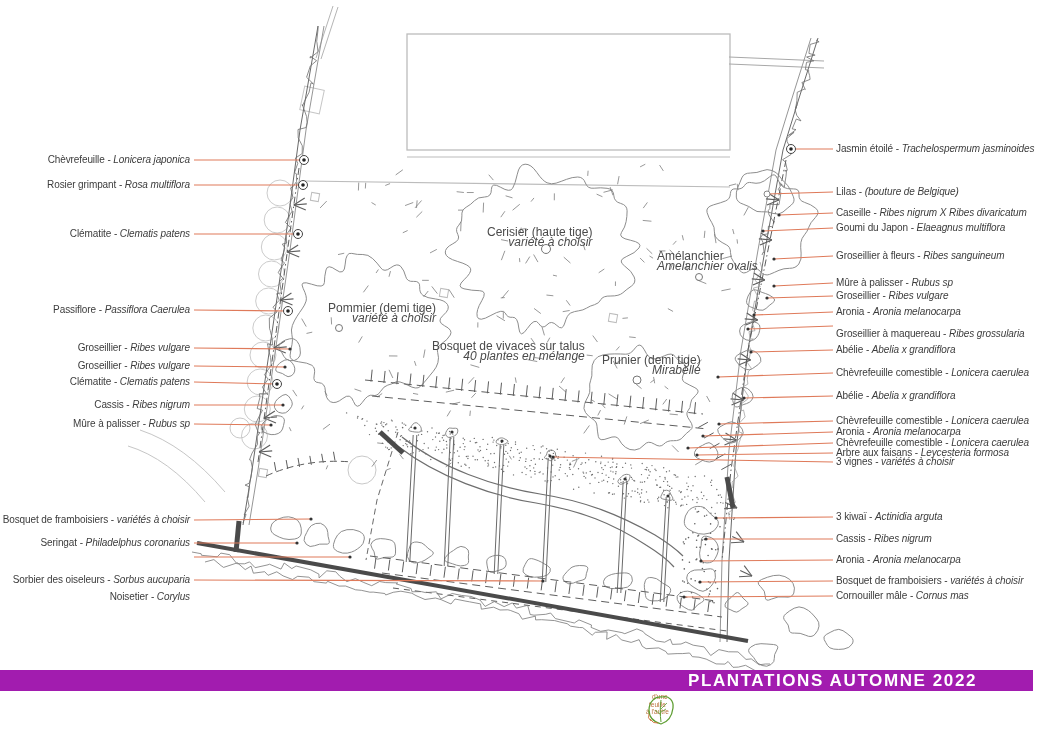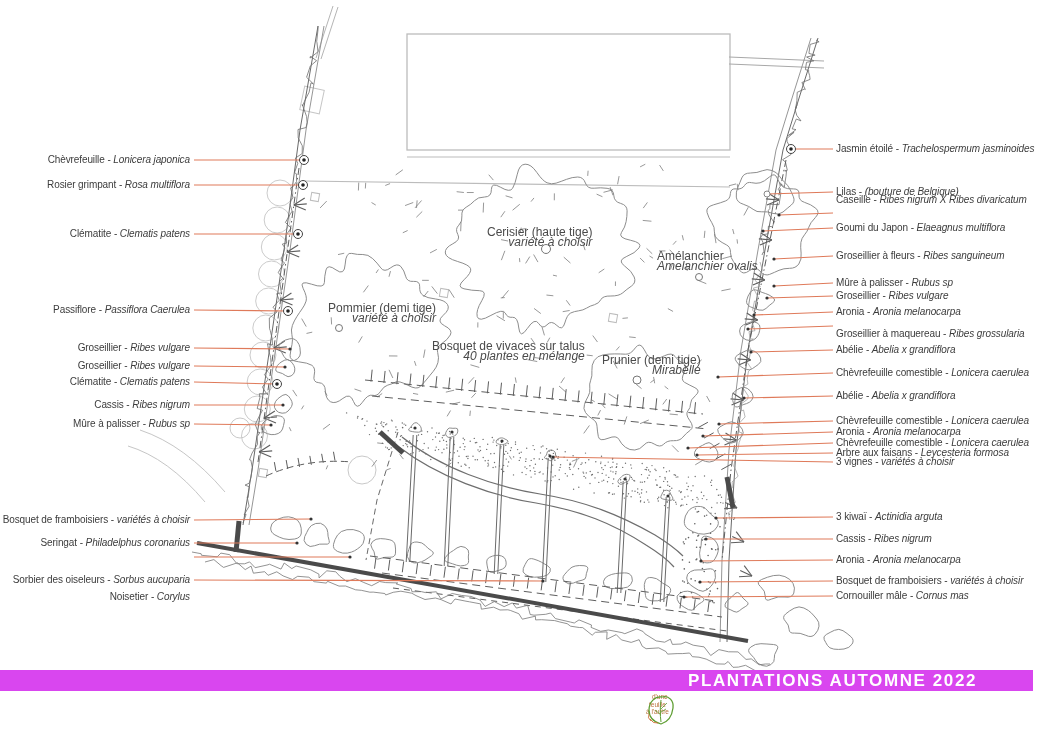--- a/index.html
+++ b/index.html
@@ -962,21 +962,21 @@
       <div class="lbl lbl-l" style="top: 361px;"><span>Groseillier</span> - <span class="lat">Ribes vulgare</span></div>
       <div class="lbl lbl-l" style="top: 377px;"><span>Clématite</span> - <span class="lat">Clematis patens</span></div>
       <div class="lbl lbl-l" style="top: 400px;"><span>Cassis</span> - <span class="lat">Ribes nigrum</span></div>
       <div class="lbl lbl-l" style="top: 419px;"><span>Mûre à palisser</span> - <span class="lat">Rubus sp</span></div>
       <div class="lbl lbl-l" style="top: 515px;"><span>Bosquet de framboisiers</span> - <span class="lat">variétés à choisir</span></div>
       <div class="lbl lbl-l" style="top: 538px;"><span>Seringat</span> - <span class="lat">Philadelphus coronarius</span></div>
       <div class="lbl lbl-l" style="top: 552px; margin-top: 40px;"><span>Noisetier</span> - <span class="lat">Corylus</span></div>
       <div class="lbl lbl-l" style="top: 575px; margin-left: 44px;"><span>Sorbier des oiseleurs</span> - <span class="lat">Sorbus aucuparia</span></div>
       <div class="lbl lbl-r" style="top: 144px;"><span>Jasmin étoilé</span> - <span class="lat">Trachelospermum jasminoides</span></div>
       <div class="lbl lbl-r" style="top: 187px;"><span>Lilas</span> - <span class="lat">(bouture de Belgique)</span></div>
-      <div class="lbl lbl-r" style="top: 195px;"><span>Caseille</span> - <span class="lat">Ribes nigrum X Ribes divaricatum</span></div>
+      <div class="lbl lbl-r" style="top: 208px;"><span>Caseille</span> - <span class="lat">Ribes nigrum X Ribes divaricatum</span></div>
       <div class="lbl lbl-r" style="top: 223px;"><span>Goumi du Japon</span> - <span class="lat">Elaeagnus multiflora</span></div>
       <div class="lbl lbl-r" style="top: 251px;"><span>Groseillier à fleurs</span> - <span class="lat">Ribes sanguineum</span></div>
       <div class="lbl lbl-r" style="top: 278px;"><span>Mûre à palisser</span> - <span class="lat">Rubus sp</span></div>
       <div class="lbl lbl-r" style="top: 291px;"><span>Groseillier</span> - <span class="lat">Ribes vulgare</span></div>
       <div class="lbl lbl-r" style="top: 307px;"><span>Aronia</span> - <span class="lat">Aronia melanocarpa</span></div>
       <div class="lbl lbl-r" style="top: 321px; margin-top: 8px;"><span>Groseillier à maquereau</span> - <span class="lat">Ribes grossularia</span></div>
       <div class="lbl lbl-r" style="top: 345px;"><span>Abélie</span> - <span class="lat">Abelia x grandiflora</span></div>
       <div class="lbl lbl-r" style="top: 368px;"><span>Chèvrefeuille comestible</span> - <span class="lat">Lonicera caerulea</span></div>
       <div class="lbl lbl-r" style="top: 391px;"><span>Abélie</span> - <span class="lat">Abelia x grandiflora</span></div>
       <div class="lbl lbl-r" style="top: 416px;"><span>Chèvrefeuille comestible</span> - <span class="lat">Lonicera caerulea</span></div>
@@ -1003,21 +1003,21 @@
       </div>
       <div class="ann" style="left: 432px; top: 342px;">
         <span>Bosquet de vivaces sur talus</span>
         <span class="l2">40 plantes en mélange</span>
       </div>
       <div class="ann" style="left: 602px; top: 356px;">
         <span>Prunier (demi tige)</span>
         <span class="l2">Mirabelle</span>
       </div>
     </div>
-  <div class="banner" style="background: #d946ef;">
+  <div class="banner" style="background: #a21caf;">
     <span>PLANTATIONS AUTOMNE 2022</span>
   </div>
   <div class="logo">
     <svg width="30" height="36" viewBox="0 0 30 36">
       <path d="M15,31 C8,29 3,24 3,17 C3,9 9,3 16,4 C23,2 28,8 27,15 C26,23 22,29 15,31 Z" fill="none" stroke="#5f9e33" stroke-width="1.3"></path>
       <path d="M15,29 C14,22 14,14 15,7" fill="none" stroke="#5f9e33" stroke-width="1"></path>
       <path d="M15,22 L9,17 M15,16 L21,10 M15,19 L20,16" fill="none" stroke="#5f9e33" stroke-width="0.8"></path>
       <path d="M4,26 q3,5 8,4 M3,21 q-2,4 2,7" fill="none" stroke="#d06a33" stroke-width="0.9"></path>
     </svg>
     <div class="logo-txt">

